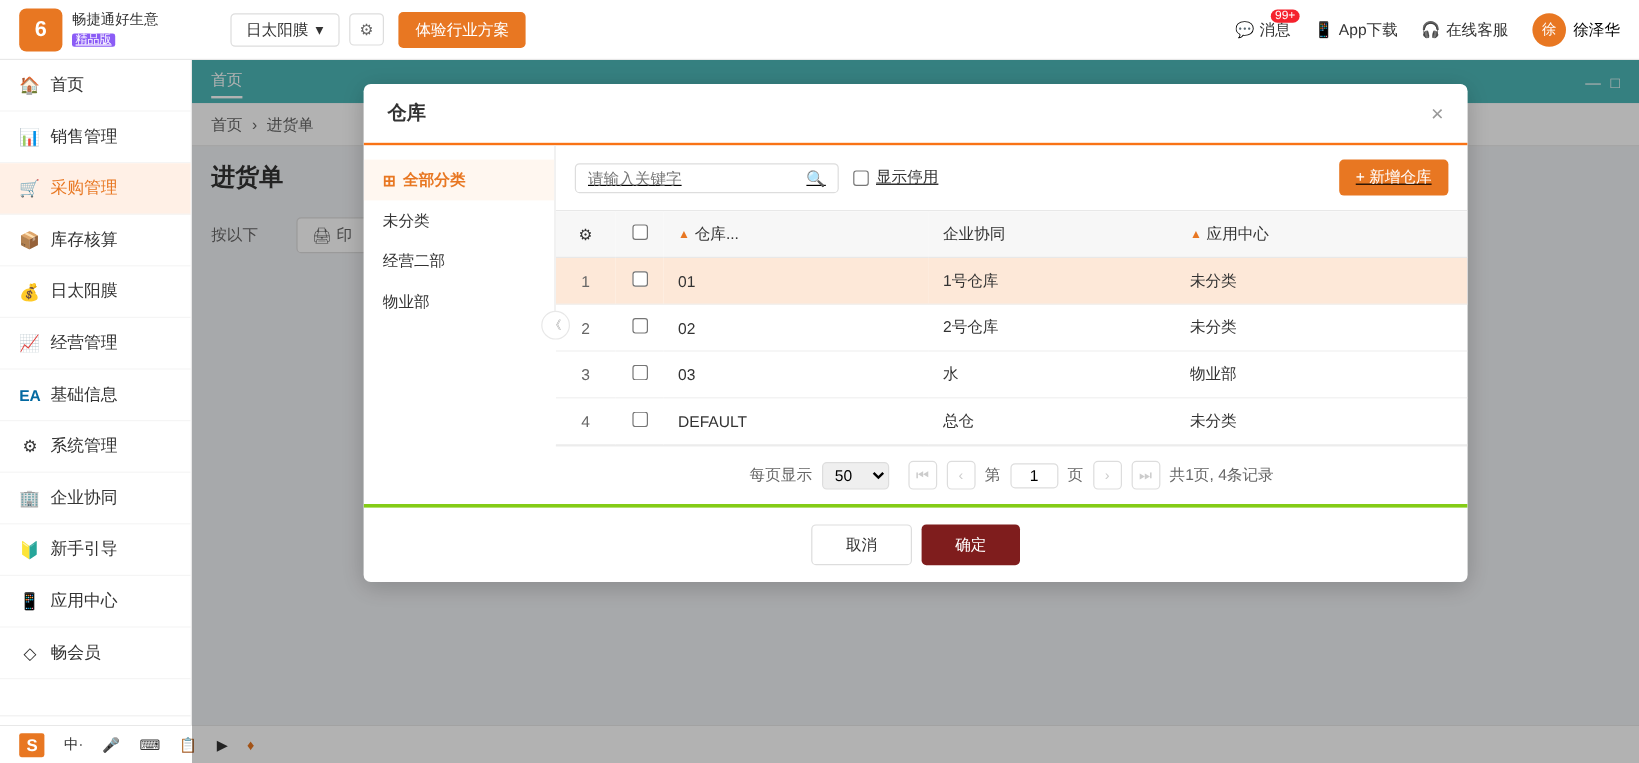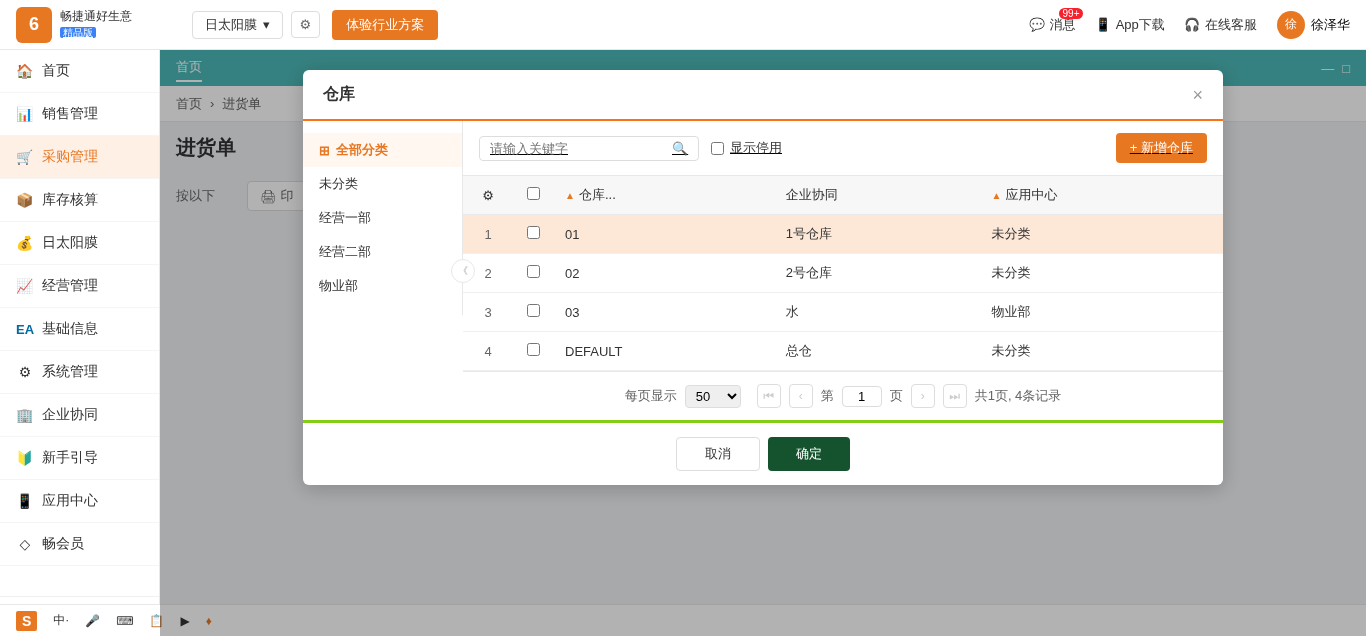--- a/index.html
+++ b/index.html
@@ -28,21 +28,21 @@
       background: #e87722;
       border-radius: 6px;
       display: flex;
       align-items: center;
       justify-content: center;
       color: #fff;
       font-weight: bold;
       font-size: 18px;
     }
     .logo-text { font-size: 12px; color: #333; line-height: 1.3; }
-    .logo-badge { font-size: 10px; color: #fff; background: #3b82f6; border-radius: 2px; padding: 0 3px; text-decoration: underline; }
+    .logo-badge { font-size: 10px; color: #fff; background: #8b5cf6; border-radius: 2px; padding: 0 3px; text-decoration: underline; }
     .store-selector {
       display: flex;
       align-items: center;
       gap: 6px;
       padding: 4px 12px;
       border: 1px solid #ddd;
       border-radius: 4px;
       cursor: pointer;
       margin-left: 16px;
       color: #333;
@@ -384,21 +384,21 @@
       border-radius: 4px;
       background: #fff;
       cursor: pointer;
       font-size: 13px;
       color: #333;
     }
     .btn-confirm {
       padding: 7px 28px;
       border: none;
       border-radius: 4px;
-      background: #14532d;
+      background: #7f1d1d;
       color: #fff;
       cursor: pointer;
       font-size: 13px;
     }
 
     
     .page-toolbar {
       display: flex;
       align-items: center;
       padding: 8px 0;
@@ -637,21 +637,20 @@
 
         <div class="modal-body">
 
           <div class="category-panel-wrapper" style="position:relative;">
             <div class="category-panel">
               <div class="category-header">
                 <span>⊞</span>
                 <span>全部分类</span>
               </div>
               <div class="category-item">未分类</div>
-              <div class="category-item">经营一部</div>
               <div class="category-item">经营二部</div>
               <div class="category-item">物业部</div>
             </div>
             <div style="position:absolute;right:-12px;top:50%;transform:translateY(-50%);width:24px;height:24px;background:#fff;border:1px solid #e8e8e8;border-radius:50%;display:flex;align-items:center;justify-content:center;cursor:pointer;font-size:10px;color:#999;z-index:10;">《</div>
           </div>
 
           <div class="table-panel">
 
             <div class="table-toolbar">
               <div class="search-input-wrap">

